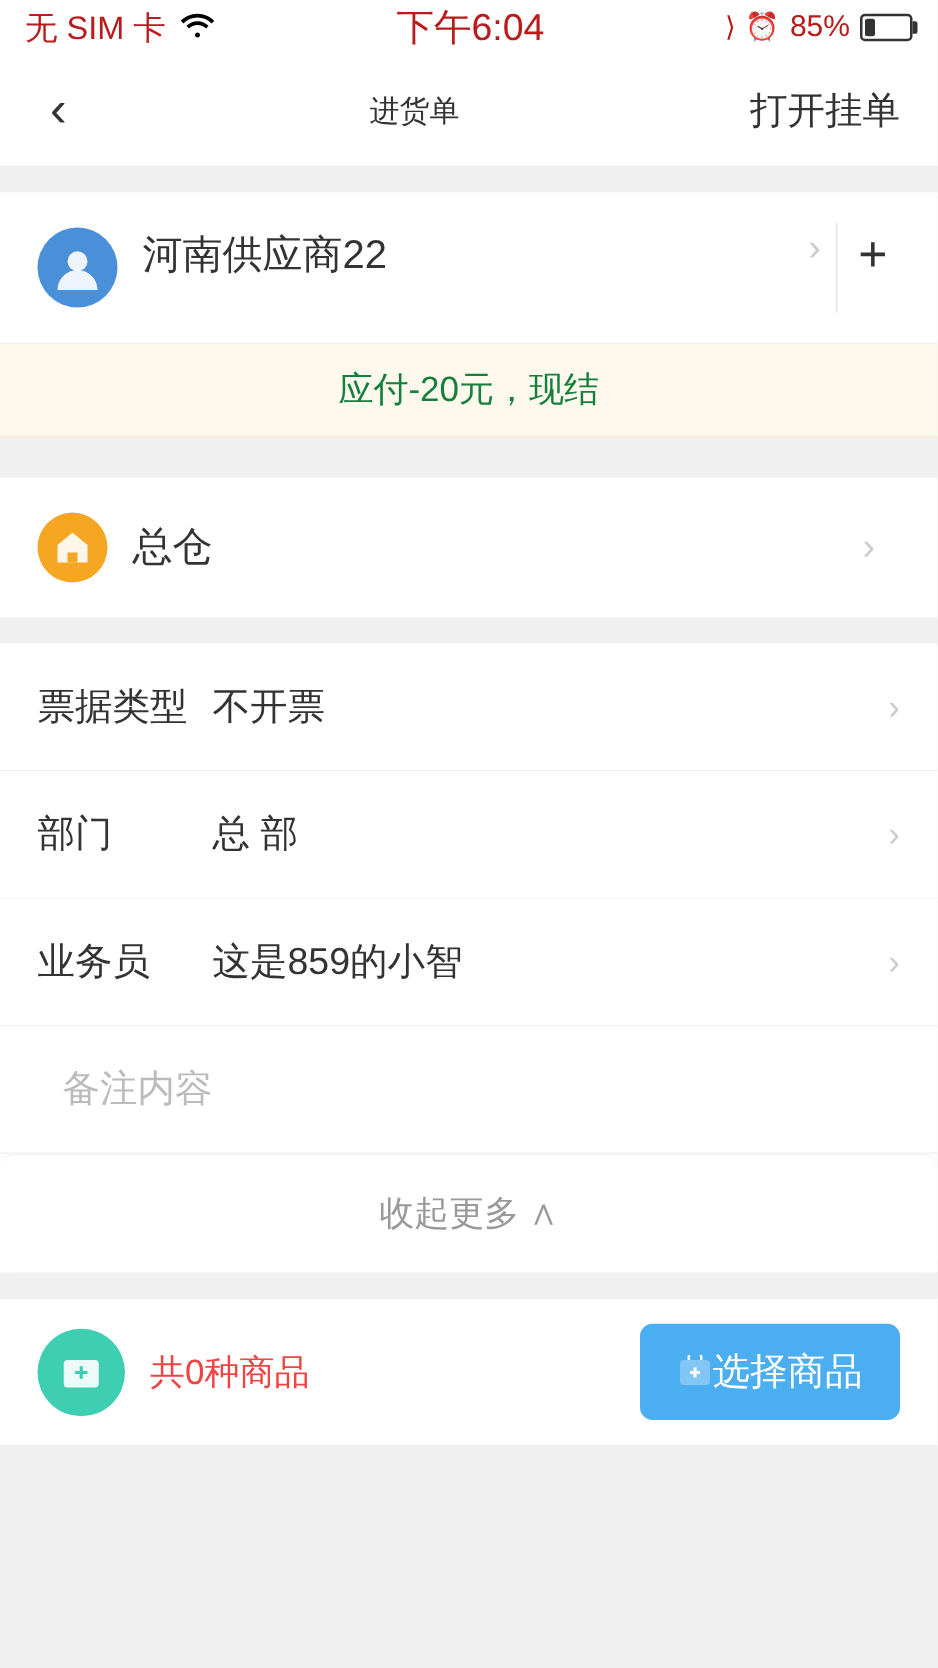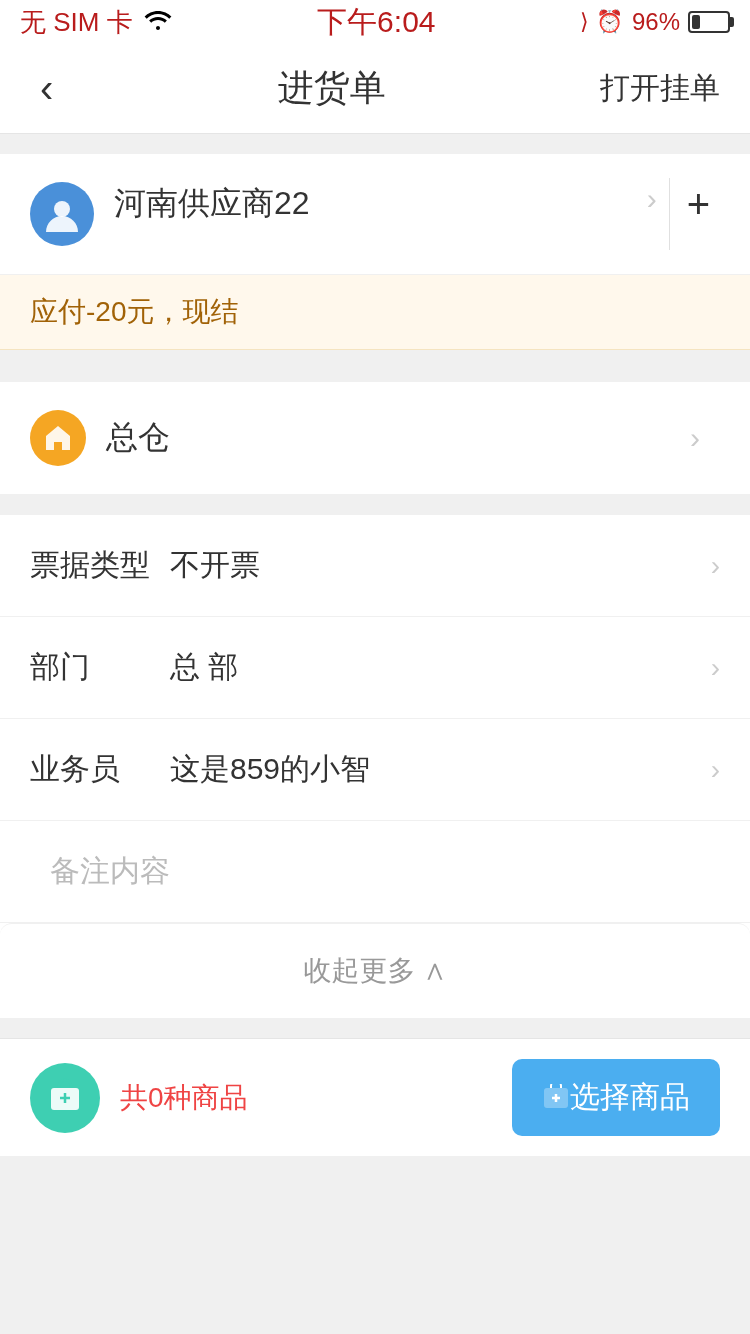--- a/index.html
+++ b/index.html
@@ -63,21 +63,21 @@
       padding: 0 30px;
       border-bottom: 1px solid #e5e5e5;
     }
     .nav-back {
       font-size: 40px;
       color: #333;
       cursor: pointer;
       padding: 10px;
     }
     .nav-title {
-      font-size: 36px;
+      font-size: 24px;
       font-weight: 500;
       color: #333;
     }
     .nav-action {
       font-size: 30px;
       color: #333;
       cursor: pointer;
     }
 
     
@@ -133,22 +133,23 @@
       height: 60%;
       width: 1px;
       background: #e0e0e0;
     }
 
     
     .info-banner {
       background: #fff8ec;
       padding: 18px 30px;
       font-size: 28px;
-      color: #a16207;
+      color: #15803d;
       border-bottom: 1px solid #f5e4c0;
+      text-align: center;
     }
 
     
     .form-row {
       display: flex;
       align-items: center;
       padding: 30px 30px;
       background: #fff;
       border-bottom: 1px solid #f0f0f0;
       min-height: 90px;
@@ -262,21 +263,21 @@
         <path d="M15 17c1.1 0 2 .9 2 2s-.9 2-2 2-2-.9-2-2 .9-2 2-2z" fill="#000"></path>
         <path d="M15 11c2.6 0 5 1 6.8 2.7l2.1-2.1C21.5 9.4 18.4 8 15 8s-6.5 1.4-8.9 3.6l2.1 2.1C9.9 12 12.4 11 15 11z" fill="#000"></path>
         <path d="M15 5c4.4 0 8.4 1.8 11.3 4.7l2.1-2.1C25.3 4.4 20.4 2 15 2S4.7 4.4 1.6 7.6l2.1 2.1C6.6 6.8 10.6 5 15 5z" fill="#000"></path>
       </svg>
     </span>
   </div>
   <div class="status-center">下午6:04</div>
   <div class="status-right">
     <span style="font-size:22px;">⟩</span>
     <span style="font-size:22px;">⏰</span>
-    <span>96%</span>
+    <span>85%</span>
     <div class="battery-container">
       <div class="battery-box">
         <div class="battery-fill"></div>
       </div>
     </div>
   </div>
 </div>
 
 <div class="nav-bar">
   <span class="nav-back">‹</span>

